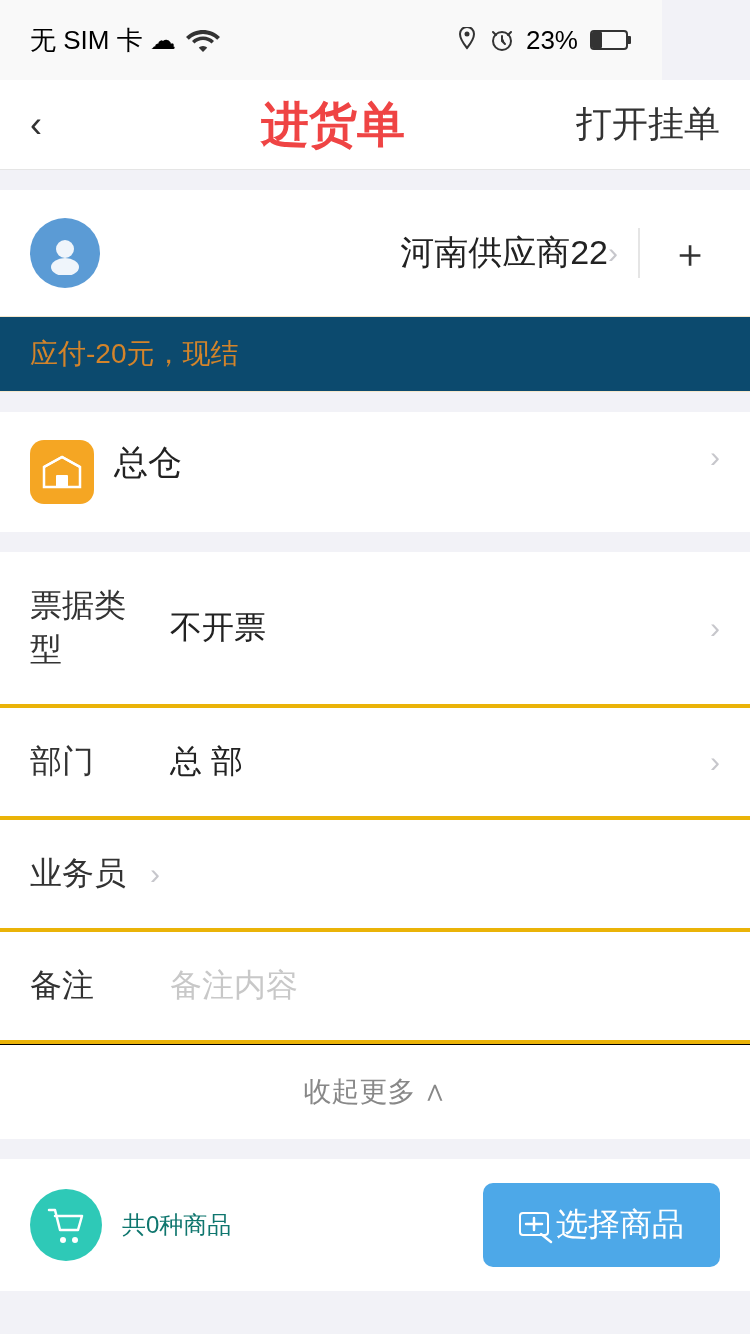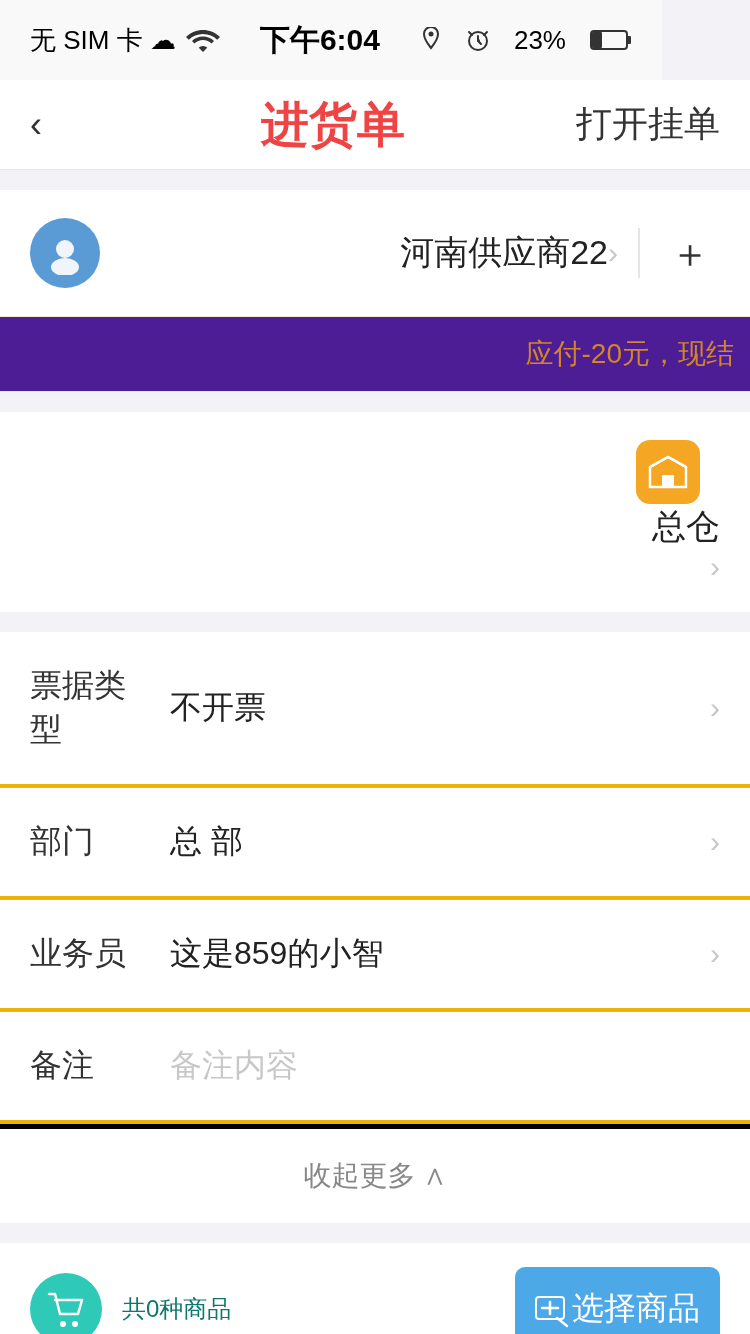--- a/index.html
+++ b/index.html
@@ -30,21 +30,21 @@
       gap: 10px;
       font-size: 26px;
     }
     .status-center {
       font-size: 30px;
       font-weight: 600;
     }
     .status-right {
       display: flex;
       align-items: center;
-      gap: 24px;
+      gap: 12px;
       font-size: 26px;
     }
 
     
     .nav-bar {
       width: 750px;
       height: 90px;
       background: #fff;
       display: flex;
       align-items: center;
@@ -118,27 +118,26 @@
     }
     .plus-btn {
       font-size: 40px;
       color: #333;
       padding: 0 10px;
       cursor: pointer;
     }
 
     
     .notice-bar {
-      background: #4c1d95;
-      padding: 18px 16px;
+      background: #0c4a6e;
+      padding: 18px 30px;
       font-size: 28px;
       color: #d4842a;
       border-top: 1px solid #f5e8cc;
       border-bottom: 1px solid #f5e8cc;
-      text-align: right;
     }
 
     
     .form-row {
       display: flex;
       align-items: center;
       padding: 32px 30px;
       background: #fff;
       border-bottom: 4px solid #eab308;
       cursor: pointer;
@@ -161,24 +160,23 @@
     .form-placeholder {
       flex: 1;
       font-size: 32px;
       color: #c8c8c8;
       padding-left: 20px;
     }
 
     
     .warehouse-row {
       display: flex;
-      align-items: flex-end;
+      align-items: flex-start;
       padding: 28px 30px;
       background: #fff;
-      flex-direction: column;
     }
     .warehouse-icon {
       width: 64px;
       height: 64px;
       border-radius: 14px;
       background: #f5a623;
       display: flex;
       align-items: center;
       justify-content: center;
       margin-right: 20px;
@@ -190,21 +188,21 @@
       color: #222;
     }
 
     
     .collapse-row {
       background: #fff;
       display: flex;
       align-items: center;
       justify-content: center;
       padding: 28px 0;
-      border-top: 5px solid #000000;
+      border-top: 1px solid #000000;
       cursor: pointer;
     }
     .collapse-text {
       font-size: 28px;
       color: #888;
     }
 
     
     .bottom-bar {
       background: #fff;
@@ -226,21 +224,21 @@
     }
     .product-count {
       flex: 1;
       font-size: 24px;
       color: #0f766e;
     }
     .select-btn {
       background: #4da8e8;
       color: #fff;
       border-radius: 10px;
-      padding: 20px 20px;
+      padding: 20px 36px;
       font-size: 32px;
       display: flex;
       align-items: center;
       gap: 1px;
       cursor: pointer;
     }
     .select-btn-icon {
       font-size: 34px;
     }
 
@@ -255,21 +253,20 @@
 
 <div class="status-bar">
   <div class="status-left">
     <span>无 SIM 卡 ☁</span>
     <svg width="34" height="24" viewBox="0 0 34 24">
       <path d="M17 6C11.5 6 6.5 8.2 2.8 11.8L0 9C4.5 4.5 10.9 2 17 2s12.5 2.5 17 7l-2.8 2.8C27.5 8.2 22.5 6 17 6z" fill="#333"></path>
       <path d="M17 12c-3.3 0-6.3 1.3-8.5 3.5L6 13c2.8-2.8 6.7-4.5 11-4.5s8.2 1.7 11 4.5l-2.5 2.5C23.3 13.3 20.3 12 17 12z" fill="#333"></path>
       <path d="M17 18c-1.7 0-3.2.7-4.2 1.8L17 24l4.2-4.2C20.2 18.7 18.7 18 17 18z" fill="#333"></path>
     </svg>
   </div>
-  <div class="status-center">下午6:04</div>
   <div class="status-right">
     <svg width="22" height="26" viewBox="0 0 22 26" fill="none">
       <path d="M11 0C7.1 0 4 3.1 4 7c0 5.3 7 14 7 14S18 12.3 18 7c0-3.9-3.1-7-7-7z" stroke="#333" stroke-width="2" fill="none"></path>
       <circle cx="11" cy="7" r="2.5" fill="#333"></circle>
     </svg>
     <svg width="24" height="26" viewBox="0 0 24 26">
       <circle cx="12" cy="14" r="9" stroke="#333" stroke-width="2" fill="none"></circle>
       <path d="M12 9v5l3 3" stroke="#333" stroke-width="2" stroke-linecap="round"></path>
       <path d="M3 5l3 3M21 5l-3 3" stroke="#333" stroke-width="2" stroke-linecap="round"></path>
     </svg>
@@ -334,21 +331,20 @@
   </div>
 
   <div class="form-row">
     <div class="form-label">部门</div>
     <div class="form-value">总 部</div>
     <span class="chevron">›</span>
   </div>
 
   <div class="form-row">
     <div class="form-label">业务员</div>
-    <div class="form-value">这是859的小智</div>
     <span class="chevron">›</span>
   </div>
 
   <div class="form-row">
     <div class="form-label">备注</div>
     <div class="form-placeholder">备注内容</div>
   </div>
 
   <div class="collapse-row">
     <span class="collapse-text">收起更多 ∧</span>

